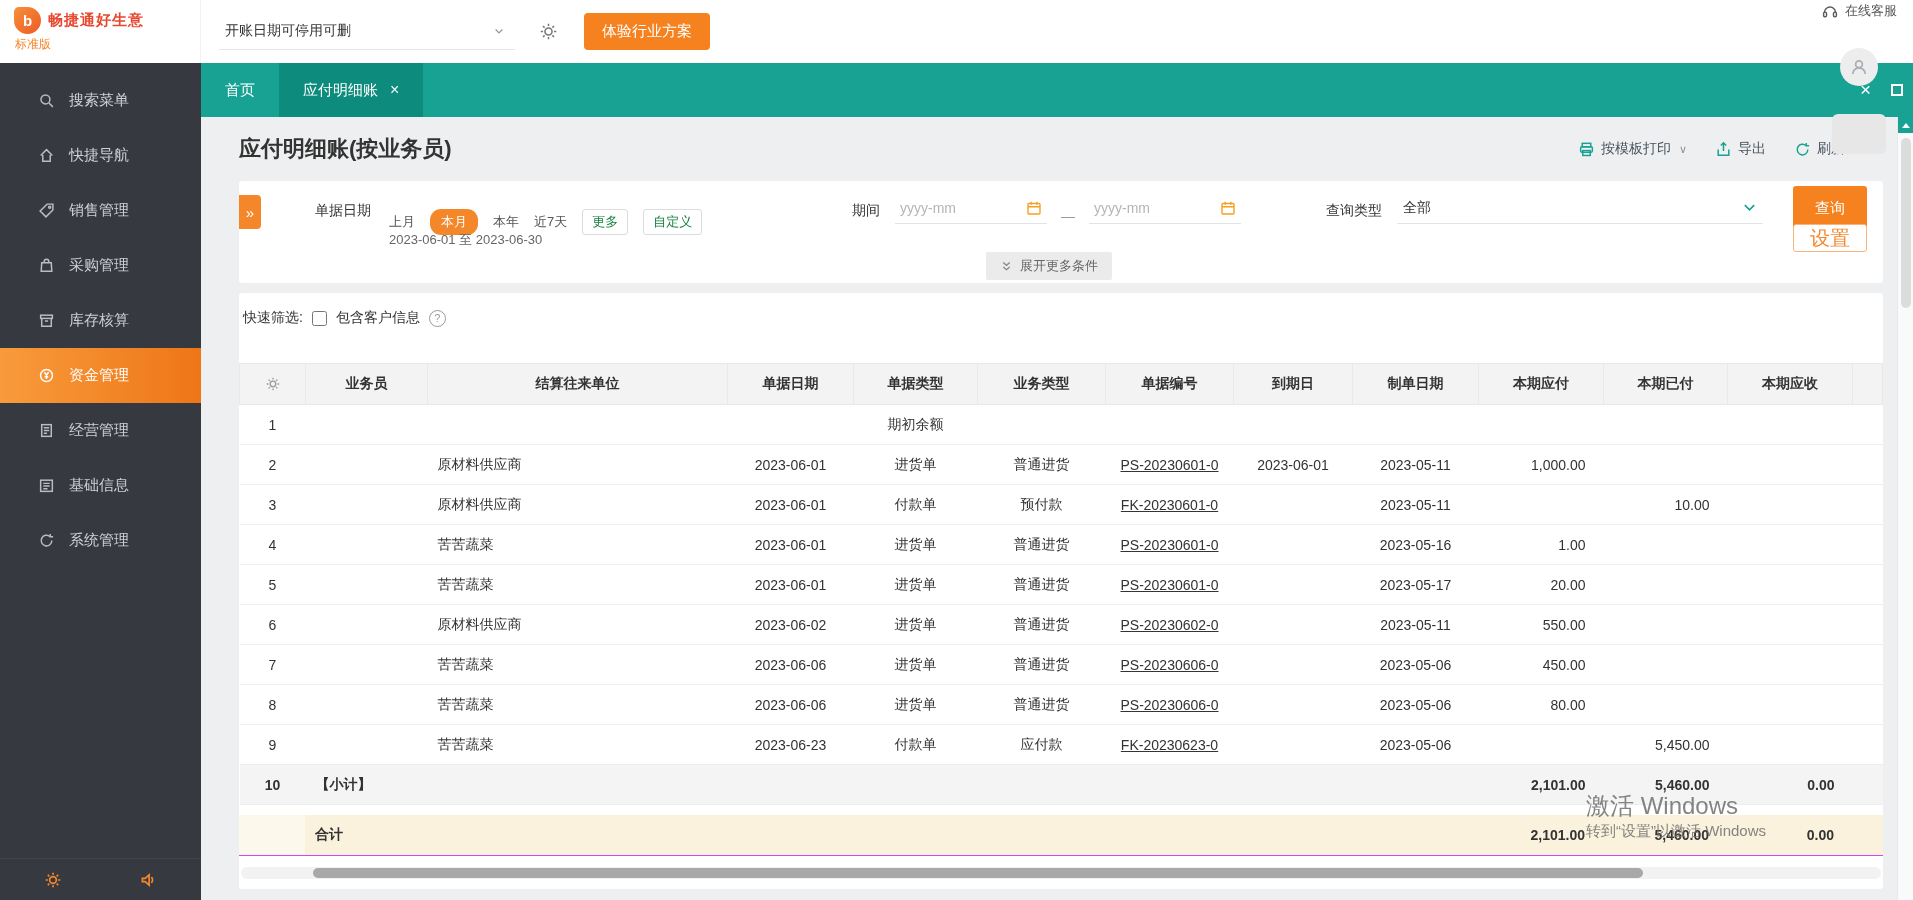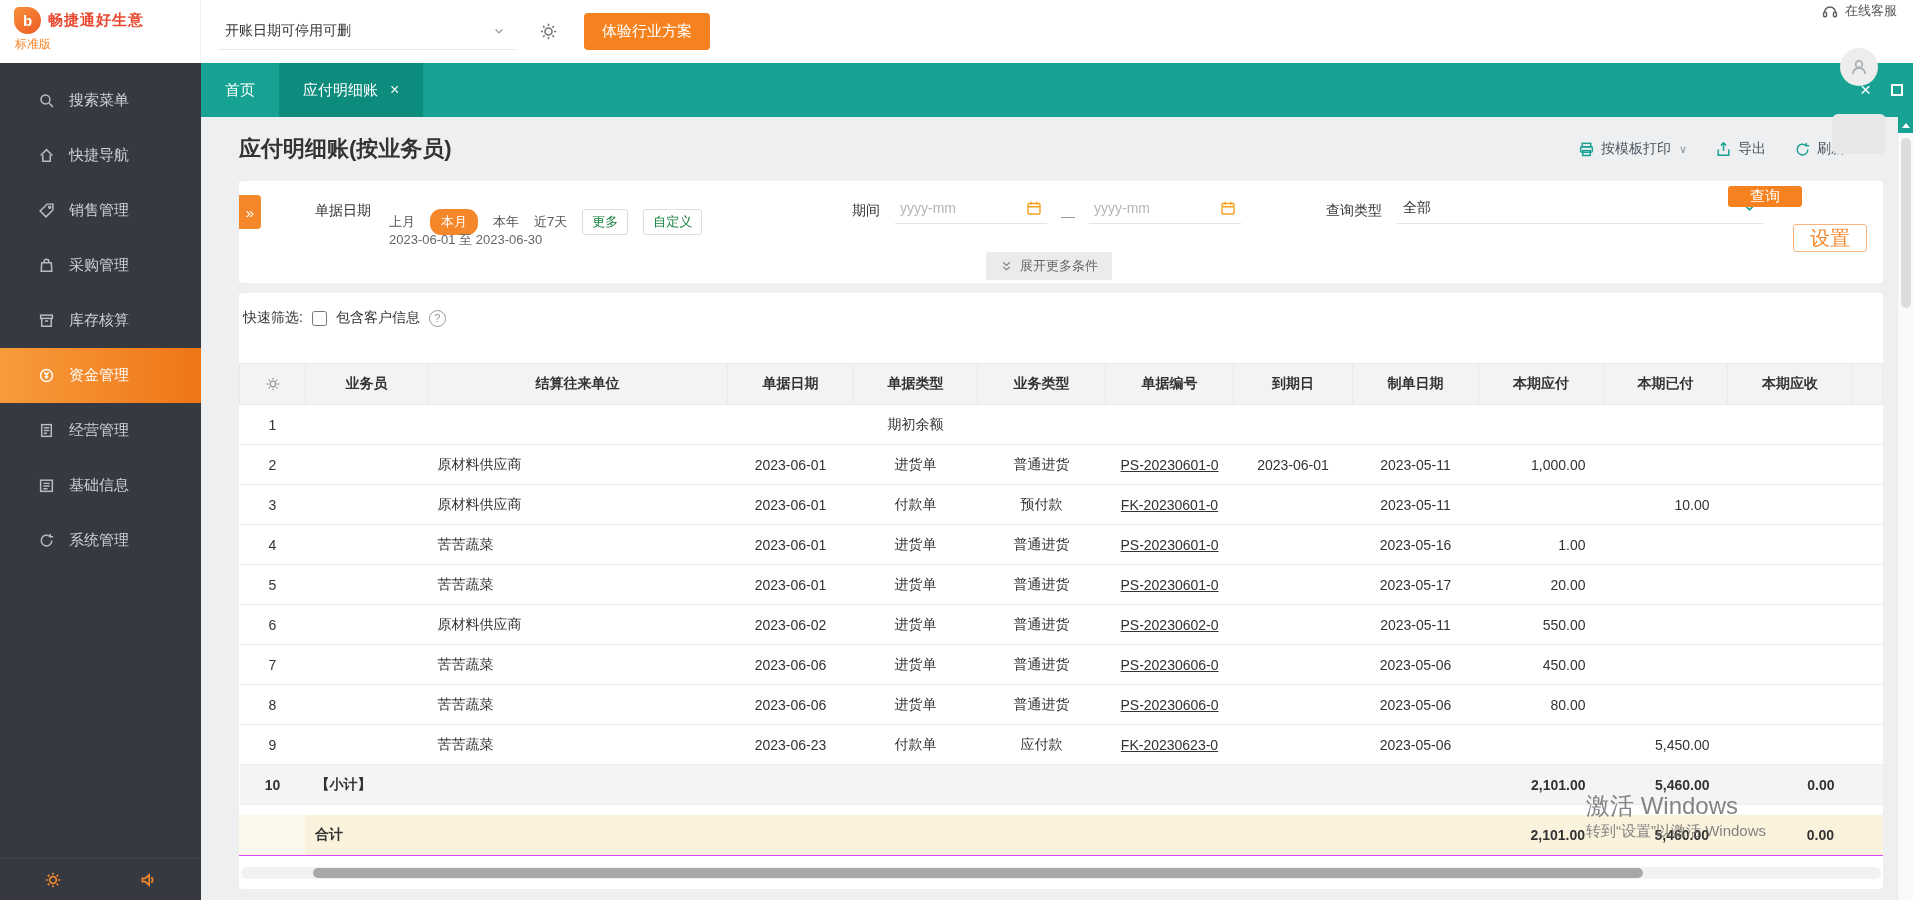--- a/index.html
+++ b/index.html
@@ -73,21 +73,21 @@
   .pill.boxed { border:1px solid #DCDCDC; border-radius:3px; padding:3px 9px; color:#15803d; }
   .range-text { position:absolute; left:150px; top:50px; font-size:13px; color:#666; }
   .period-wrap { position:absolute; left:656px; top:11px; display:flex; align-items:flex-end; gap:14px; }
   .date-input { width:152px; border-bottom:1px solid #E3E3E3; height:32px; display:flex; align-items:center;
                 justify-content:space-between; padding:0 5px; cursor:pointer; }
   .date-input input { border:none; outline:none; width:110px; font-size:14px; color:#333; background:transparent; font-family:inherit; }
   .date-input input::placeholder { color:#B5B5B5; }
   .dash { color:#999; }
   .qtype-select { position:absolute; left:1158px; top:11px; width:366px; height:32px; border-bottom:1px solid #E3E3E3;
                   display:flex; align-items:center; justify-content:space-between; padding:0 6px; cursor:pointer; }
-  .btn-search { position:absolute; left:1489px; top:5px; width:74px; height:21px; background:#F5821F; color:#fff; border:none;
+  .btn-search { position:absolute; left:1554px; top:5px; width:74px; height:45px; background:#F5821F; color:#fff; border:none;
                 border-radius:3px; font-size:15px; cursor:pointer; font-family:inherit; }
   .btn-settings { position:absolute; left:1554px; top:43px; width:74px; height:28px; background:#fff; color:#F5872B;
                   border:1px solid #F8B47C; border-radius:3px; font-size:20px; cursor:pointer; font-family:inherit; }
   .expand-more { position:absolute; left:747px; top:71px; height:28px; padding:0 14px; background:#EBEBEB; color:#666;
                  font-size:13px; display:flex; align-items:center; gap:7px; border-radius:2px; cursor:pointer; }
   .expand-more svg { stroke:#888; fill:none; stroke-width:1.6; }
 
   
   .table-card { margin:10px 30px 0 38px; height:596px; background:#fff; border-radius:3px; position:relative; overflow:hidden; }
   .quickfilter { height:70px; display:flex; align-items:center; gap:9px; padding:0 0 20px 4px; font-size:14px; color:#333; }

